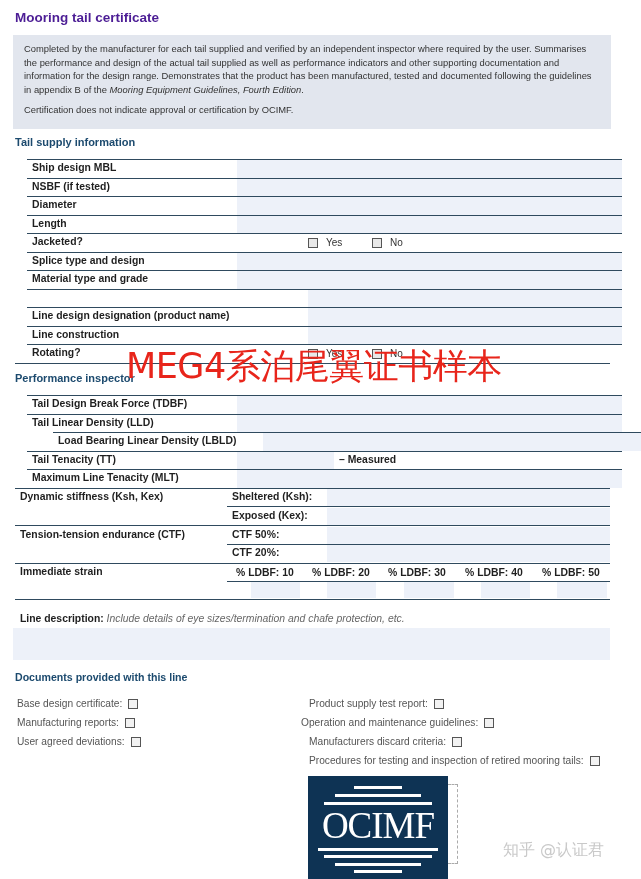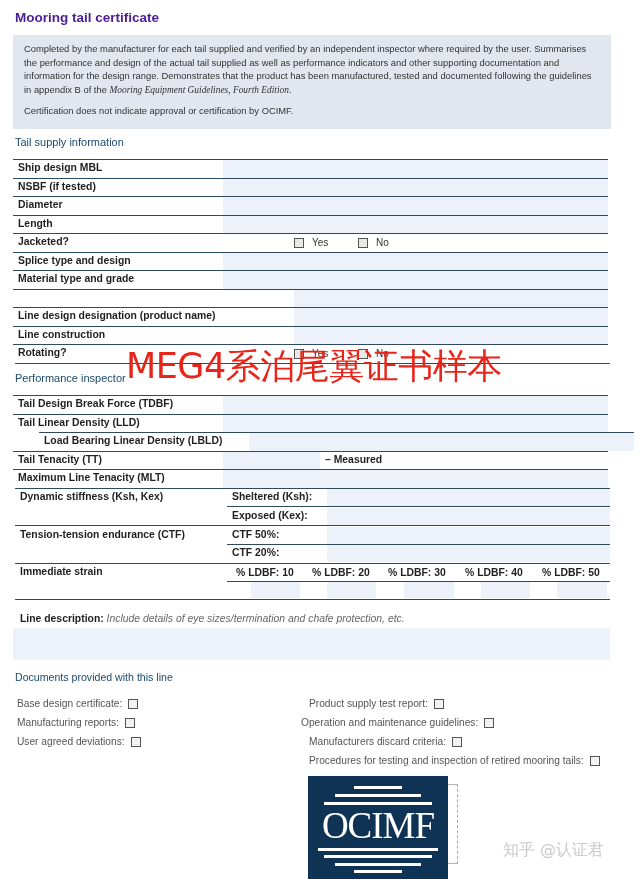--- a/index.html
+++ b/index.html
@@ -2,25 +2,25 @@
 <html><head>
 <meta charset="utf-8">
 <style>
   * { box-sizing: border-box; margin: 0; padding: 0; }
   html, body { width: 641px; height: 879px; background: #ffffff; overflow: hidden; }
   body { font-family: "Liberation Sans", sans-serif; color: #222; position: relative; }
 
   .title { position: absolute; left: 15px; top: 10px; font-size: 13.5px; font-weight: bold; color: #4c1d95; }
   .intro { position: absolute; left: 13px; top: 35px; width: 598px; height: 94px; background: #e2e6ee; padding: 7px 11px; font-size: 9.4px; line-height: 13.6px; color: #333; }
   .intro p + p { margin-top: 7px; }
-  .intro i { font-style: italic; font-family: Liberation Serif, serif; }
+  .intro i { font-style: italic; }
 
-  .section-h { position: absolute; left: 15px; font-size: 11px; font-weight: normal; color: #1c4a6e; }
+  .section-h { position: absolute; left: 15px; font-size: 11px; font-weight: bold; color: #1c4a6e; }
 
-  .row { position: absolute; left: 13px; width: 595px; height: 18.6px; border-top: 1.3px solid #2f4a5e; }
+  .row { position: absolute; left: 27px; width: 595px; height: 18.6px; border-top: 1.3px solid #2f4a5e; }
   .row .lbl { position: absolute; left: 5px; top: 2px; font-size: 10.4px; font-weight: bold; color: #1f1f1f; white-space: nowrap; }
   .row .fill { position: absolute; top: 0; bottom: 0; right: 0; background: #edf1f9; }
 
   .cb { display: inline-block; width: 10px; height: 10px; border: 1px solid #555; background: #e8e8e8; vertical-align: middle; }
   .opt { position: absolute; top: 3px; font-size: 10px; color: #333; }
   .opt .cb { margin-right: 8px; }
 
   .sublbl { position: absolute; font-size: 10.4px; font-weight: bold; color: #1f1f1f; white-space: nowrap; }
   .subline { position: absolute; height: 1.3px; background: #2f4a5e; }
   .subfill { position: absolute; background: #edf1f9; }

